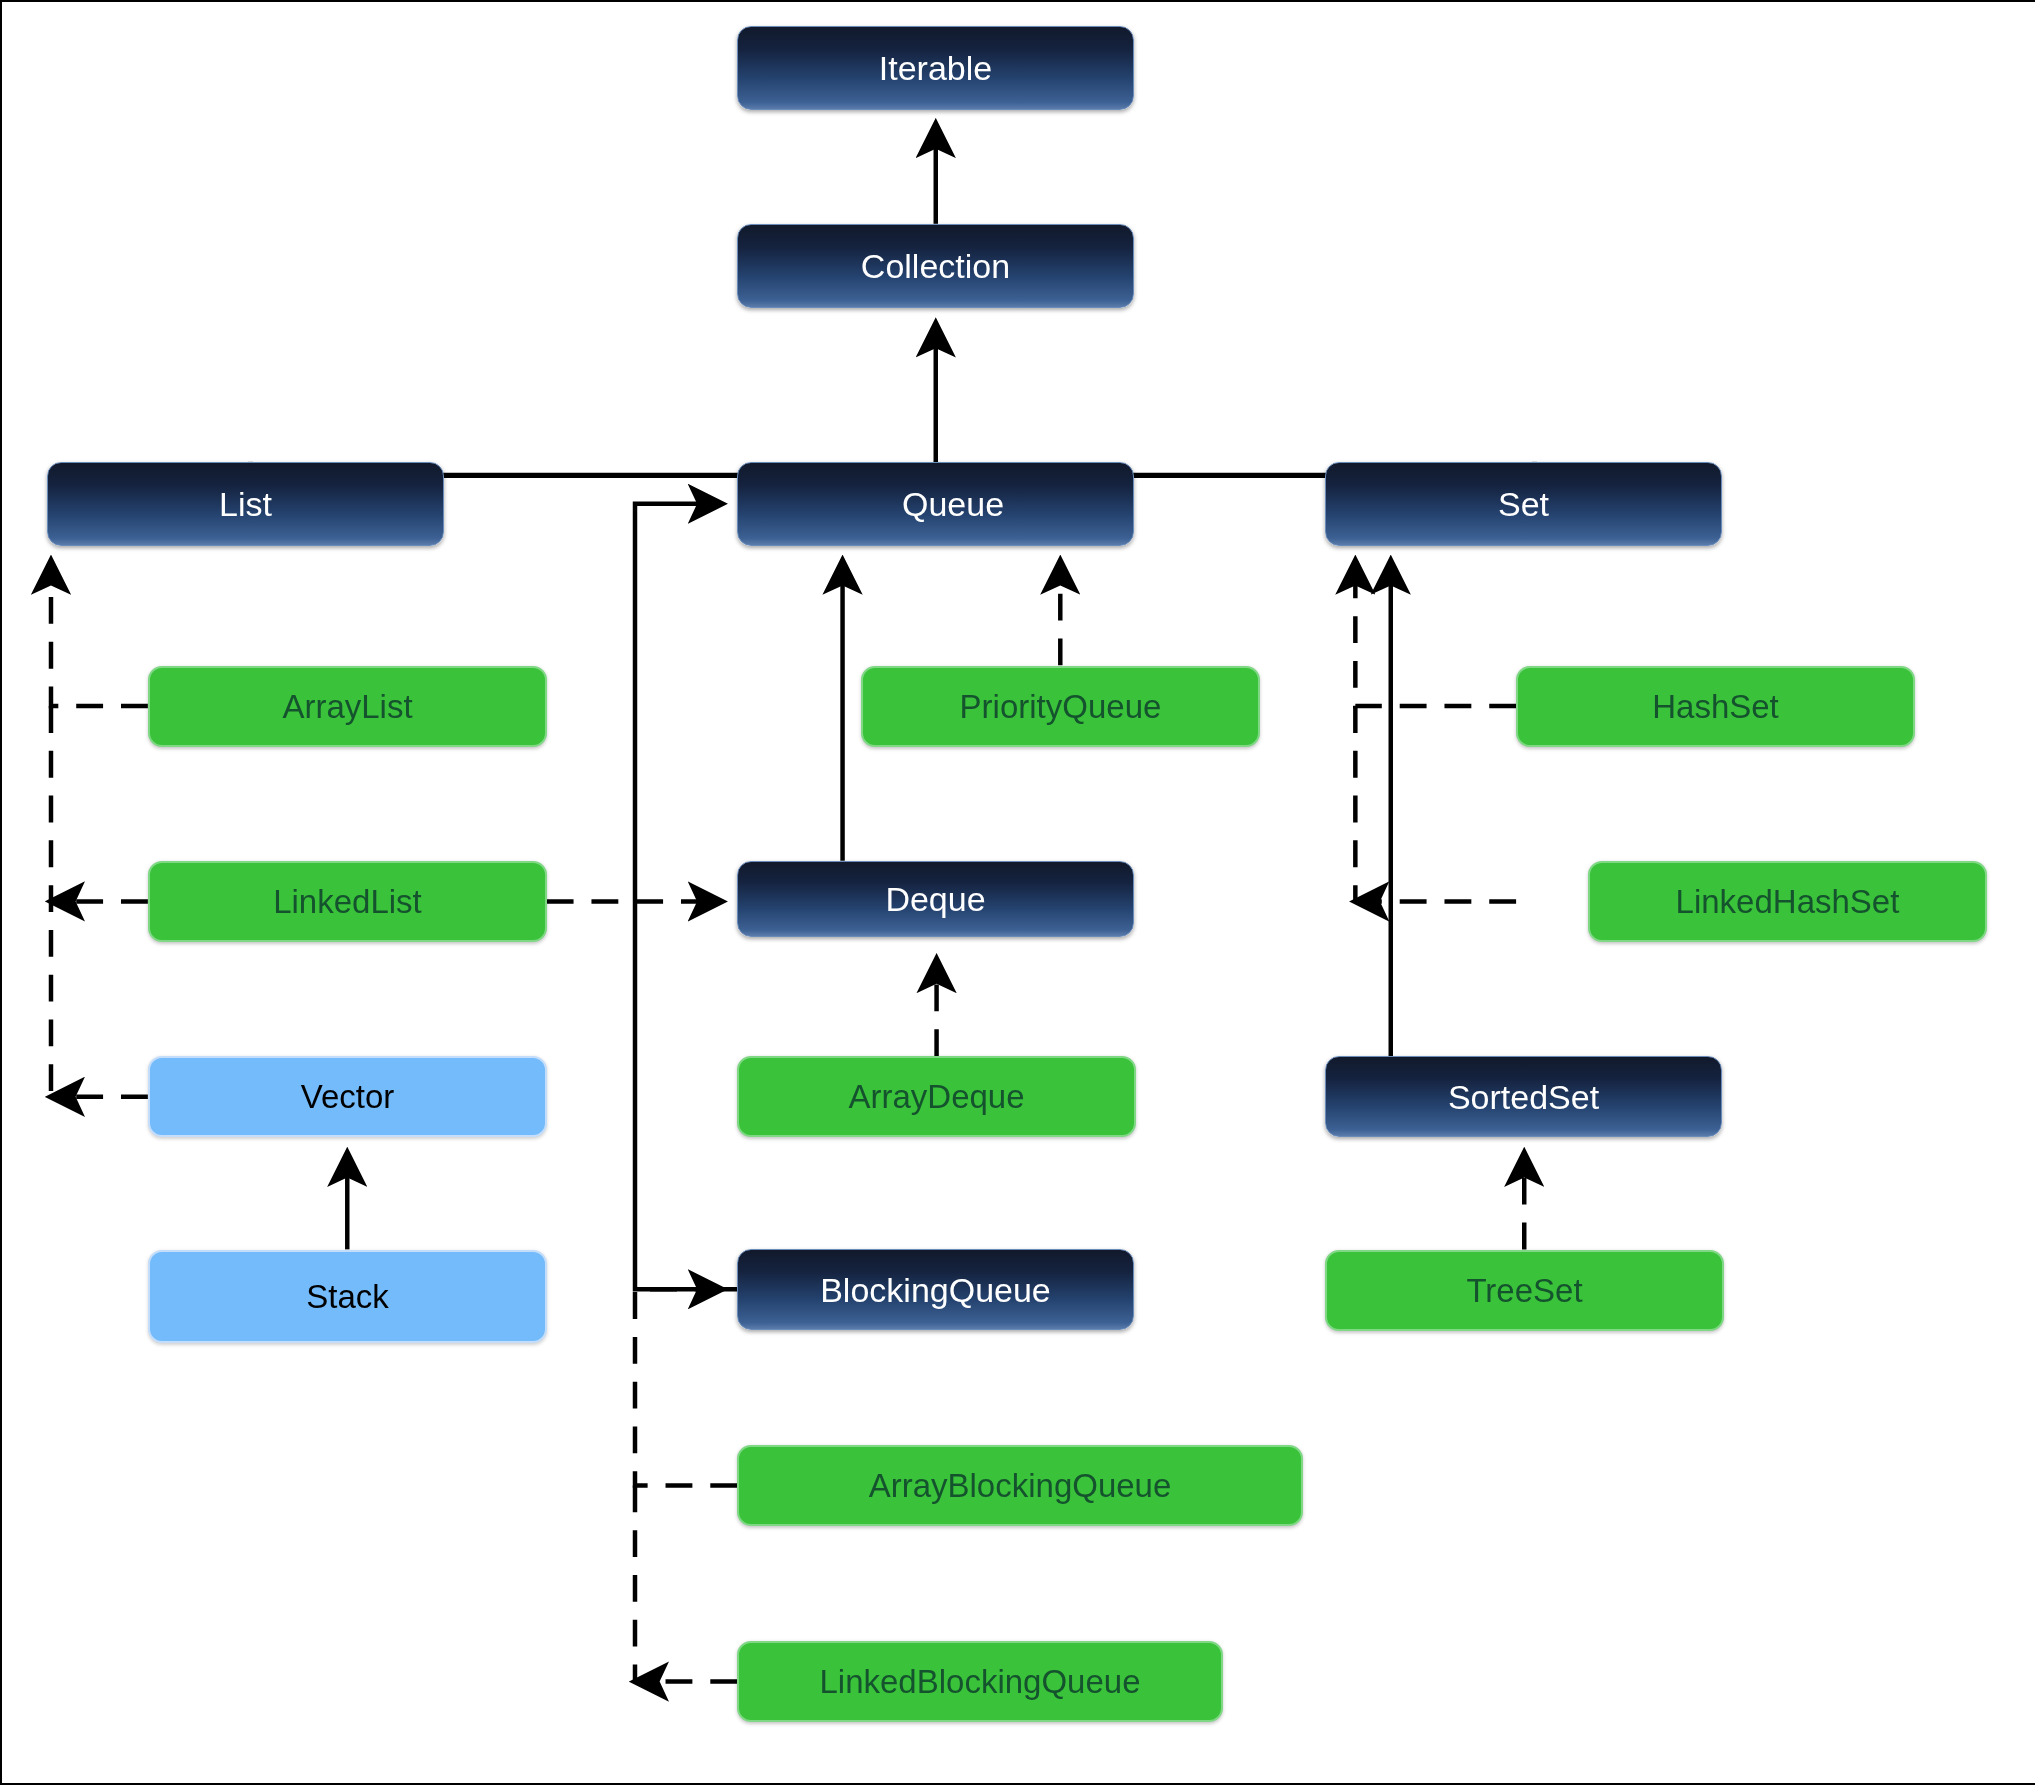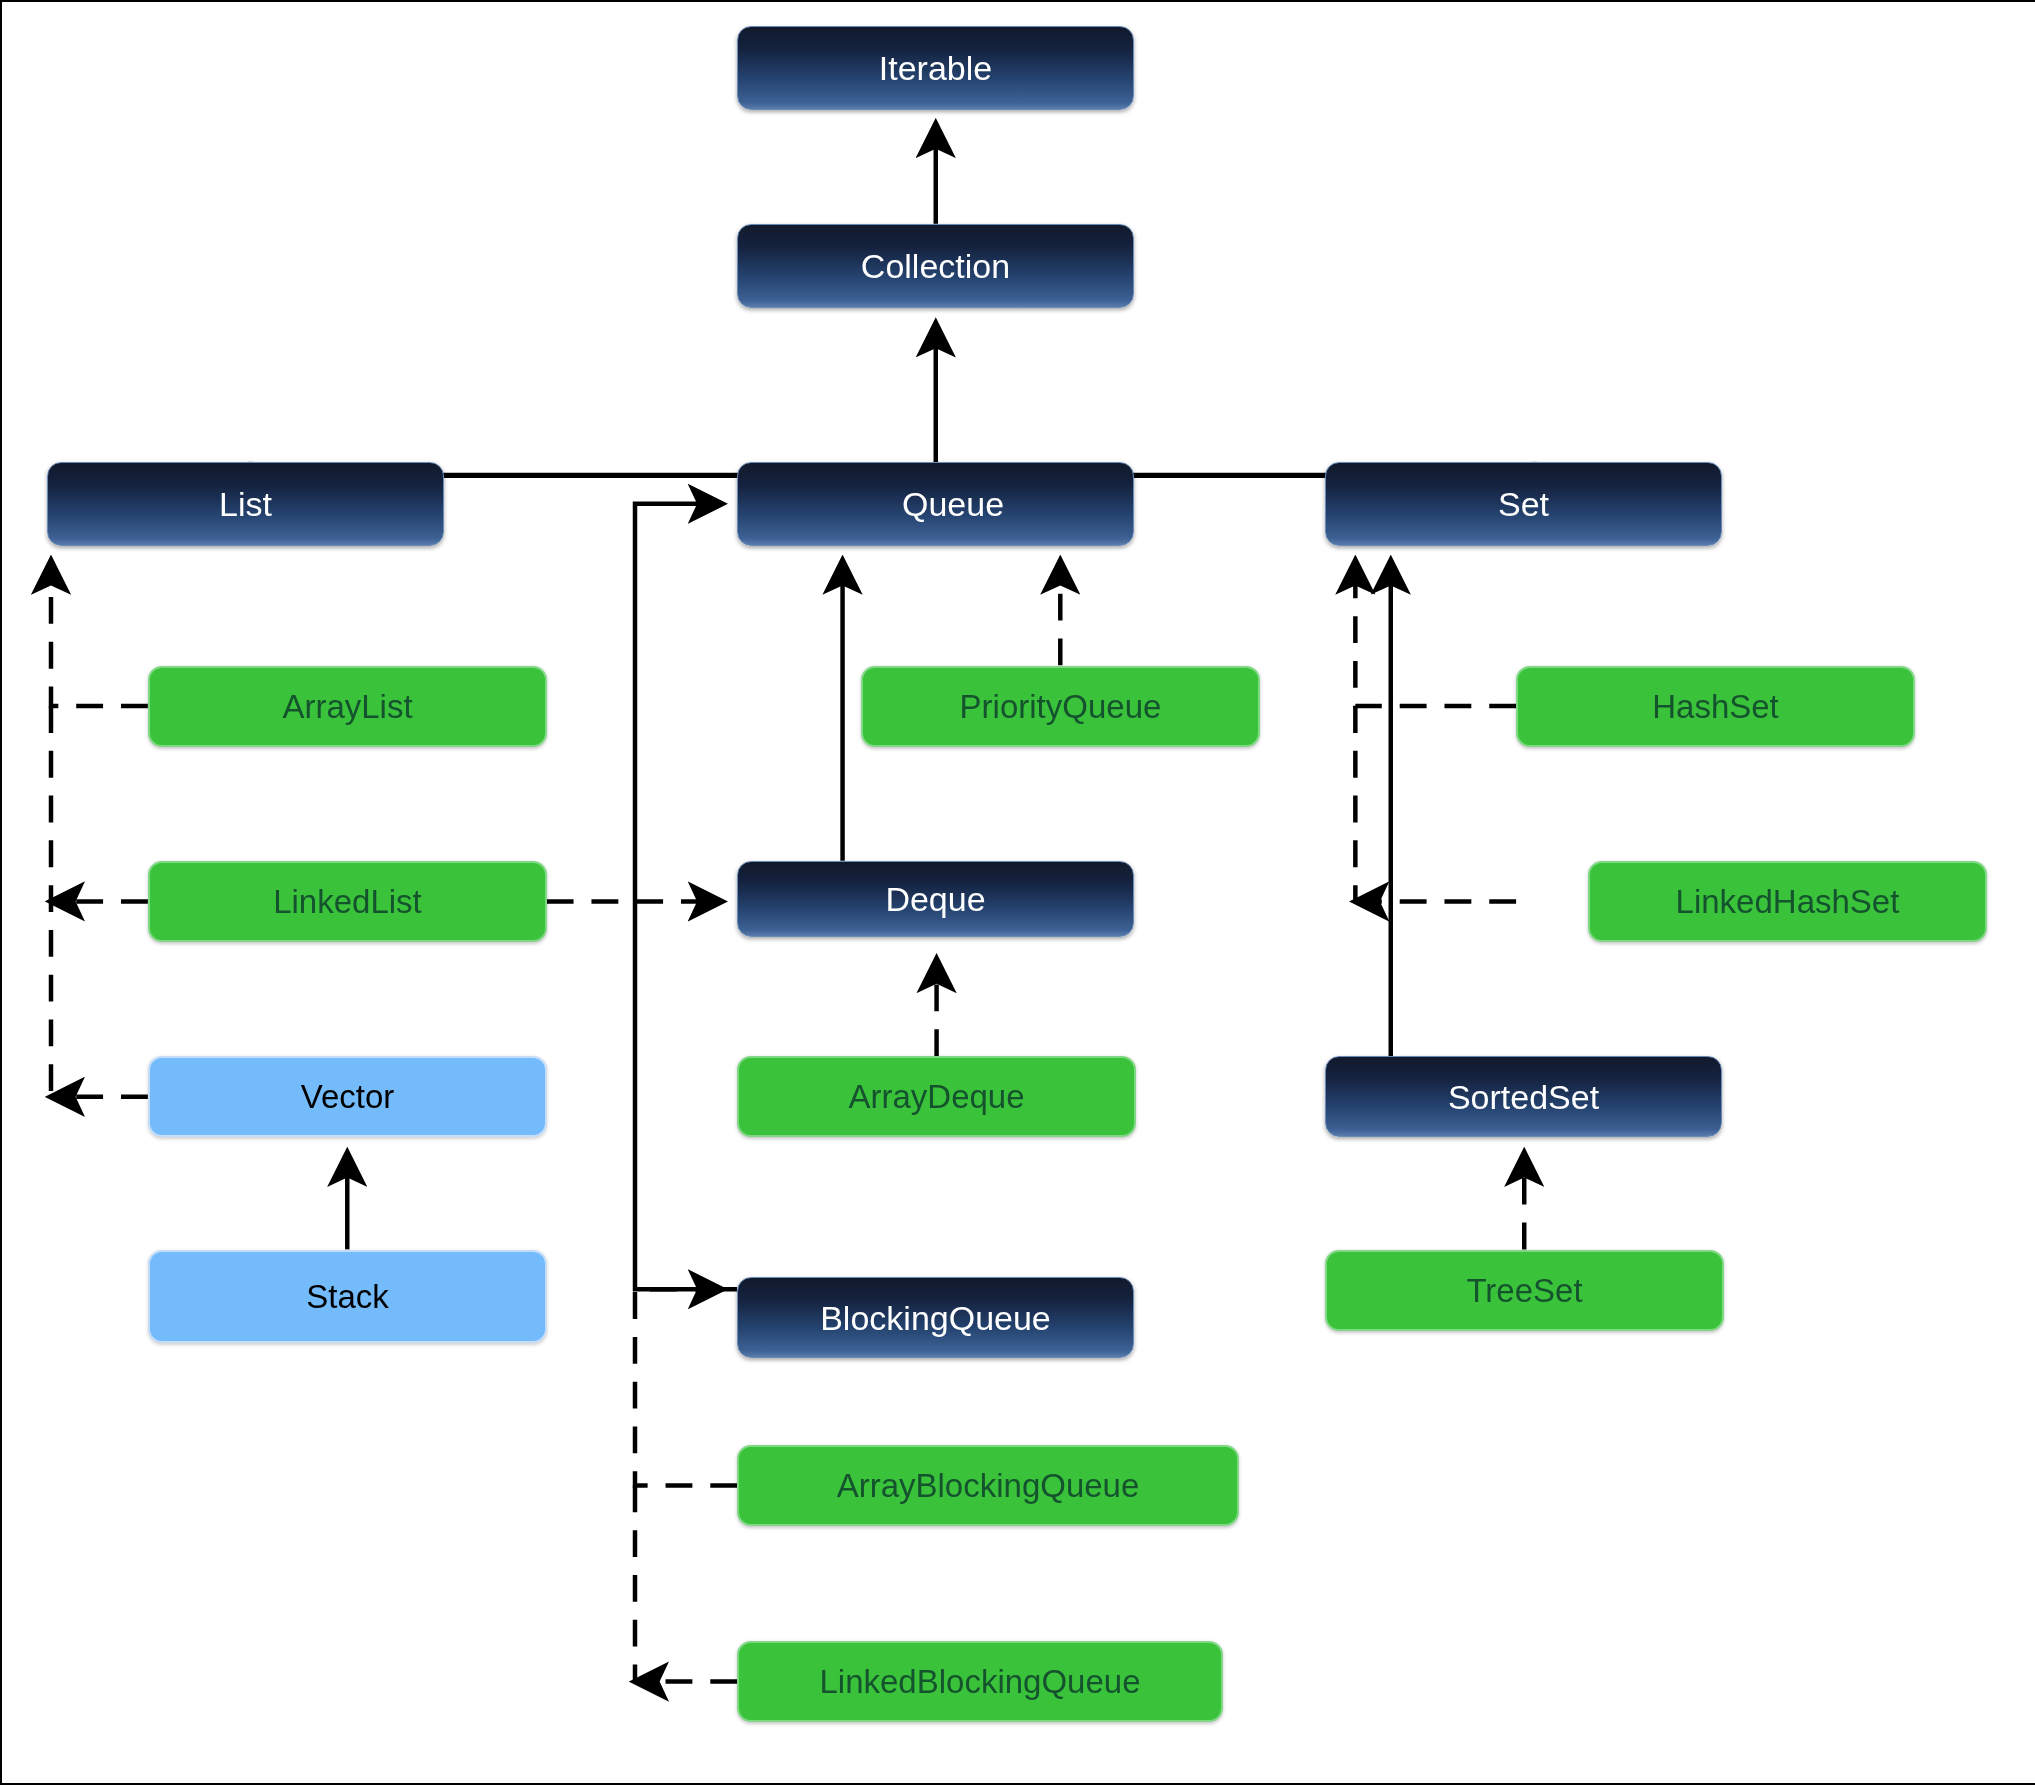--- a/index.html
+++ b/index.html
@@ -106,40 +106,40 @@
   <div class="node iface" style="left:735px;top:460px;width:397px;height:84px;font-size:34px;padding-left:35px;">
     <span>Queue</span>
   </div>
   <div class="node iface" style="left:1323px;top:460px;width:397px;height:84px;font-size:34px;">
     <span>Set</span>
   </div>
 
   <div class="node iface" style="left:735px;top:859px;width:397px;height:76px;font-size:34px;">
     <span>Deque</span>
   </div>
-  <div class="node iface" style="left:735px;top:1247px;width:397px;height:81px;font-size:34px;margin-top:28px;">
+  <div class="node iface" style="left:735px;top:1247px;width:397px;height:81px;font-size:34px;">
     <span>BlockingQueue</span>
   </div>
   <div class="node iface" style="left:1323px;top:1054px;width:397px;height:81px;font-size:34px;">
     <span>SortedSet</span>
   </div>
 
   <div class="node klass" style="left:146px;top:664px;width:399px;height:81px;font-size:33px;">
     <span>ArrayList</span>
   </div>
   <div class="node klass" style="left:146px;top:859px;width:399px;height:81px;font-size:33px;">
     <span>LinkedList</span>
   </div>
   <div class="node klass" style="left:859px;top:664px;width:399px;height:81px;font-size:33px;">
     <span>PriorityQueue</span>
   </div>
   <div class="node klass" style="left:735px;top:1054px;width:399px;height:81px;font-size:33px;">
     <span>ArrayDeque</span>
   </div>
-  <div class="node klass" style="left:735px;top:1443px;width:502px;height:81px;font-size:33px;">
+  <div class="node klass" style="left:735px;top:1443px;width:566px;height:81px;font-size:33px;">
     <span>ArrayBlockingQueue</span>
   </div>
   <div class="node klass" style="left:735px;top:1639px;width:486px;height:81px;font-size:33px;align-items:center;">
     <span>LinkedBlockingQueue</span>
   </div>
   <div class="node klass" style="left:1514px;top:664px;width:399px;height:81px;font-size:33px;">
     <span>HashSet</span>
   </div>
   <div class="node klass" style="left:1586px;top:859px;width:399px;height:81px;font-size:33px;">
     <span>LinkedHashSet</span>

